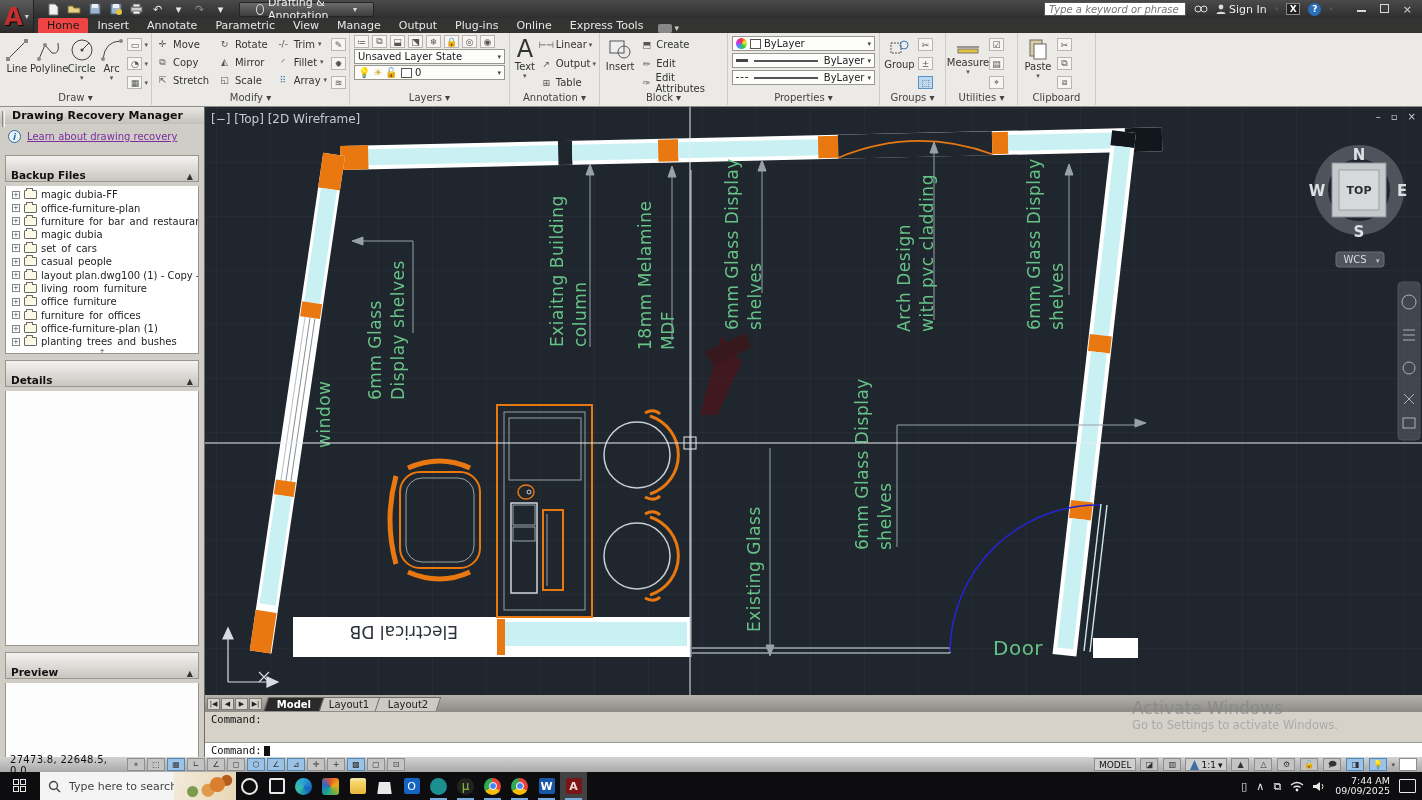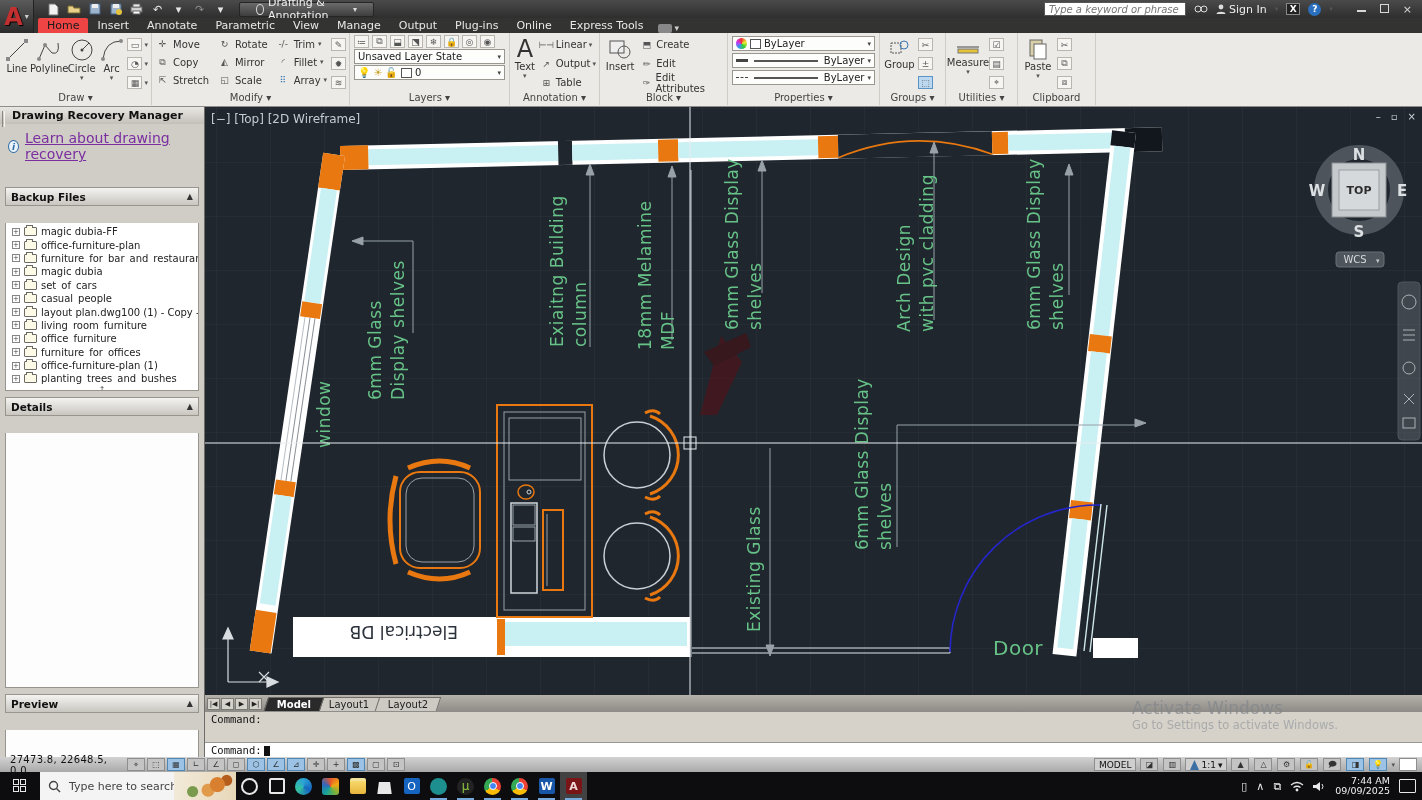--- a/index.html
+++ b/index.html
@@ -77,23 +77,23 @@
   
   .palette { position:absolute; left:0; top:107px; width:205px; height:650px; background:#d0ccc6;
     border-right:1px solid #6f6d69; }
   .pal-grip { position:absolute; left:2px; top:4px; width:3px; height:16px;
     border-left:1px solid #8a8781; border-right:1px solid #f5f4f1; }
   .pal-title { height:17px; background:linear-gradient(#e9e7e3,#c3c0ba); color:#111;
     font-size:11px; font-weight:bold; padding:2px 0 0 12px; }
   .pal-info { display:flex; align-items:center; gap:6px; padding:6px 8px 8px; }
   .info-ico { width:13px; height:13px; border-radius:50%; border:1px solid #2d6ca5; color:#2d6ca5;
     font-size:9px; font-weight:bold; text-align:center; line-height:12px; font-style:italic; background:#eaf2fa; }
-  .pal-link { color:#7a2ea0; font-size:14px; text-decoration:underline; }
-  .sec-head { height:19px; margin:17px 5px; background:linear-gradient(#f4f3f1,#c9c6c0);
-    border:1px solid #98958f; display:flex; align-items:center; font-size:10.5px; font-weight:bold;
+  .pal-link { color:#7a2ea0; font-size:10px; text-decoration:underline; }
+  .sec-head { height:27px; margin:4px 5px; background:linear-gradient(#f4f3f1,#c9c6c0);
+    border:1px solid #98958f; display:flex; align-items:flex-end; font-size:10.5px; font-weight:bold;
     color:#111; padding:0 5px; }
   .sec-head .tri { margin-left:auto; font-size:8px; color:#333; }
   .tree { margin:0 5px; background:#fff; border:1px solid #98958f; border-top:none; height:168px;
     overflow:hidden; padding-top:2px; }
   .titem { display:flex; align-items:center; gap:4px; height:13.4px; padding-left:6px; font-size:10px; color:#222; }
   .texp { width:8px; height:8px; border:1px solid #848484; font-size:7px; line-height:6px;
     text-align:center; color:#444; background:#fff; flex:none; }
   .tfold { width:13px; height:9px; flex:none; position:relative; border:1px solid #6b6963;
     border-radius:1px; background:#fdfbe8; }
   .tfold:before { content:""; position:absolute; left:1px; top:-3px; width:5px; height:2px;

